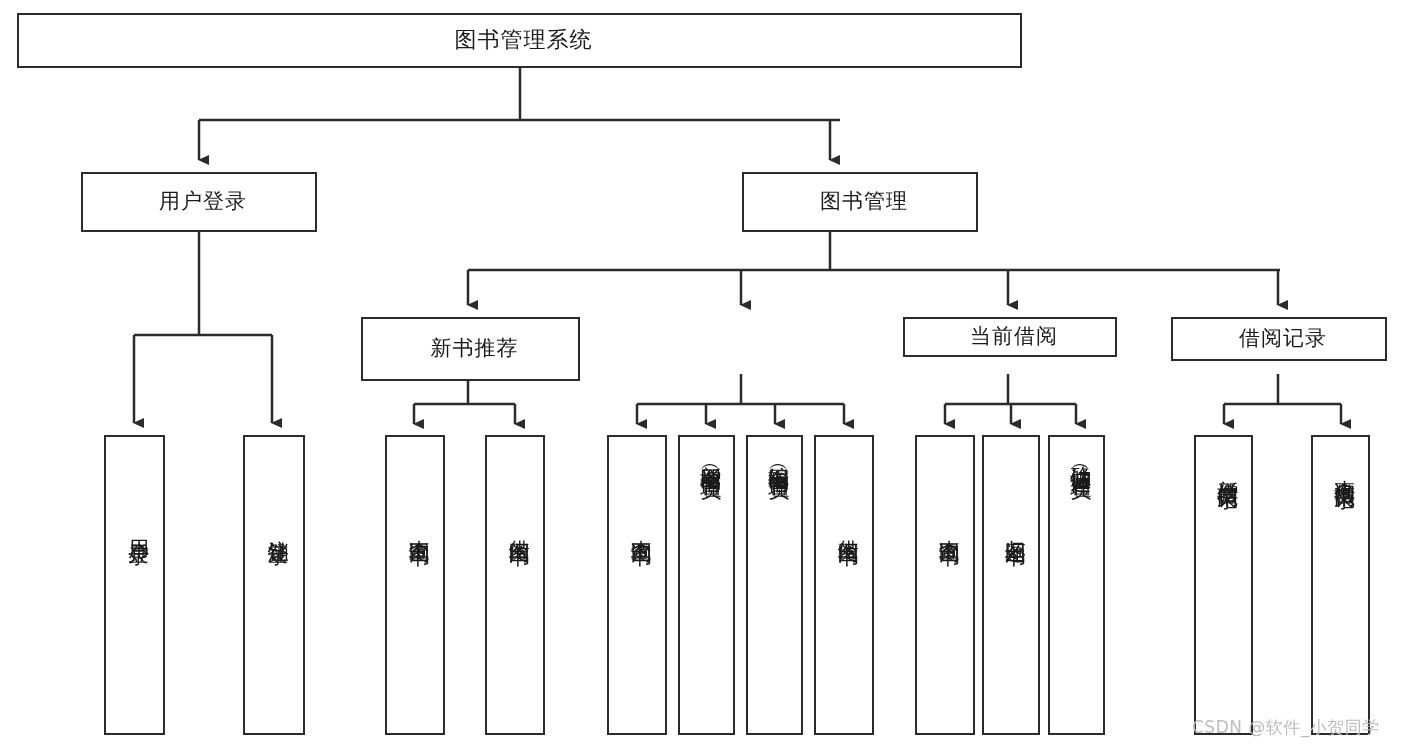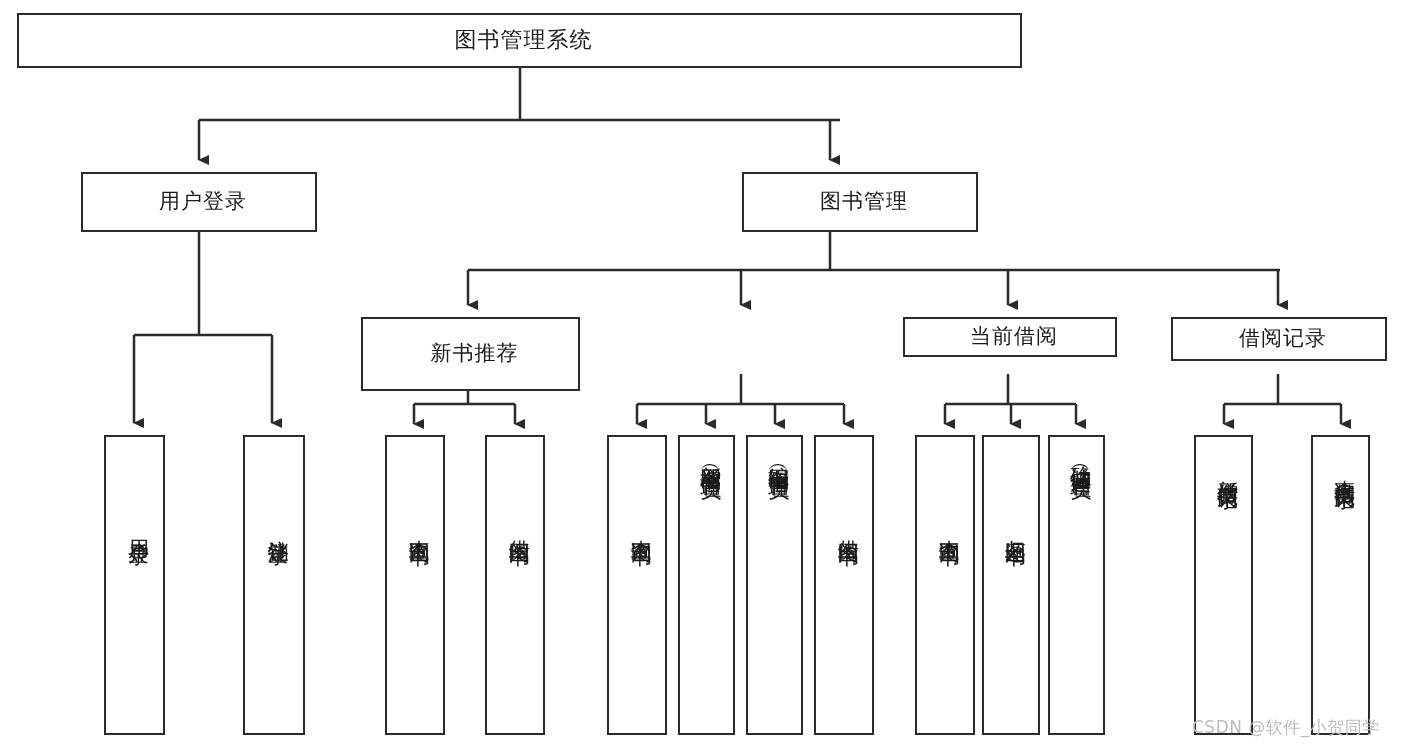--- a/index.html
+++ b/index.html
@@ -131,21 +131,21 @@
     <span>图书管理系统</span>
   </div>
 
   <div class="node h" style="left:81px; top:172px; width:236px; height:60px;">
     <span>用户登录</span>
   </div>
   <div class="node h" style="left:712px; top:172px; width:236px; height:60px;margin-left:30px;">
     <span>图书管理</span>
   </div>
 
-  <div class="node h" style="left:361px; top:317px; width:219px; height:74px;">
+  <div class="node h" style="left:361px; top:317px; width:219px; height:64px;">
     <span>新书推荐</span>
   </div>
   <div class="node h" style="left:903px; top:317px; width:214px; height:40px;">
     <span>当前借阅</span>
   </div>
   <div class="node h" style="left:1171px; top:317px; width:216px; height:44px;">
     <span>借阅记录</span>
   </div>
 
   <div class="node v mid" style="left:104px; top:435px; width:61px; height:300px;">

